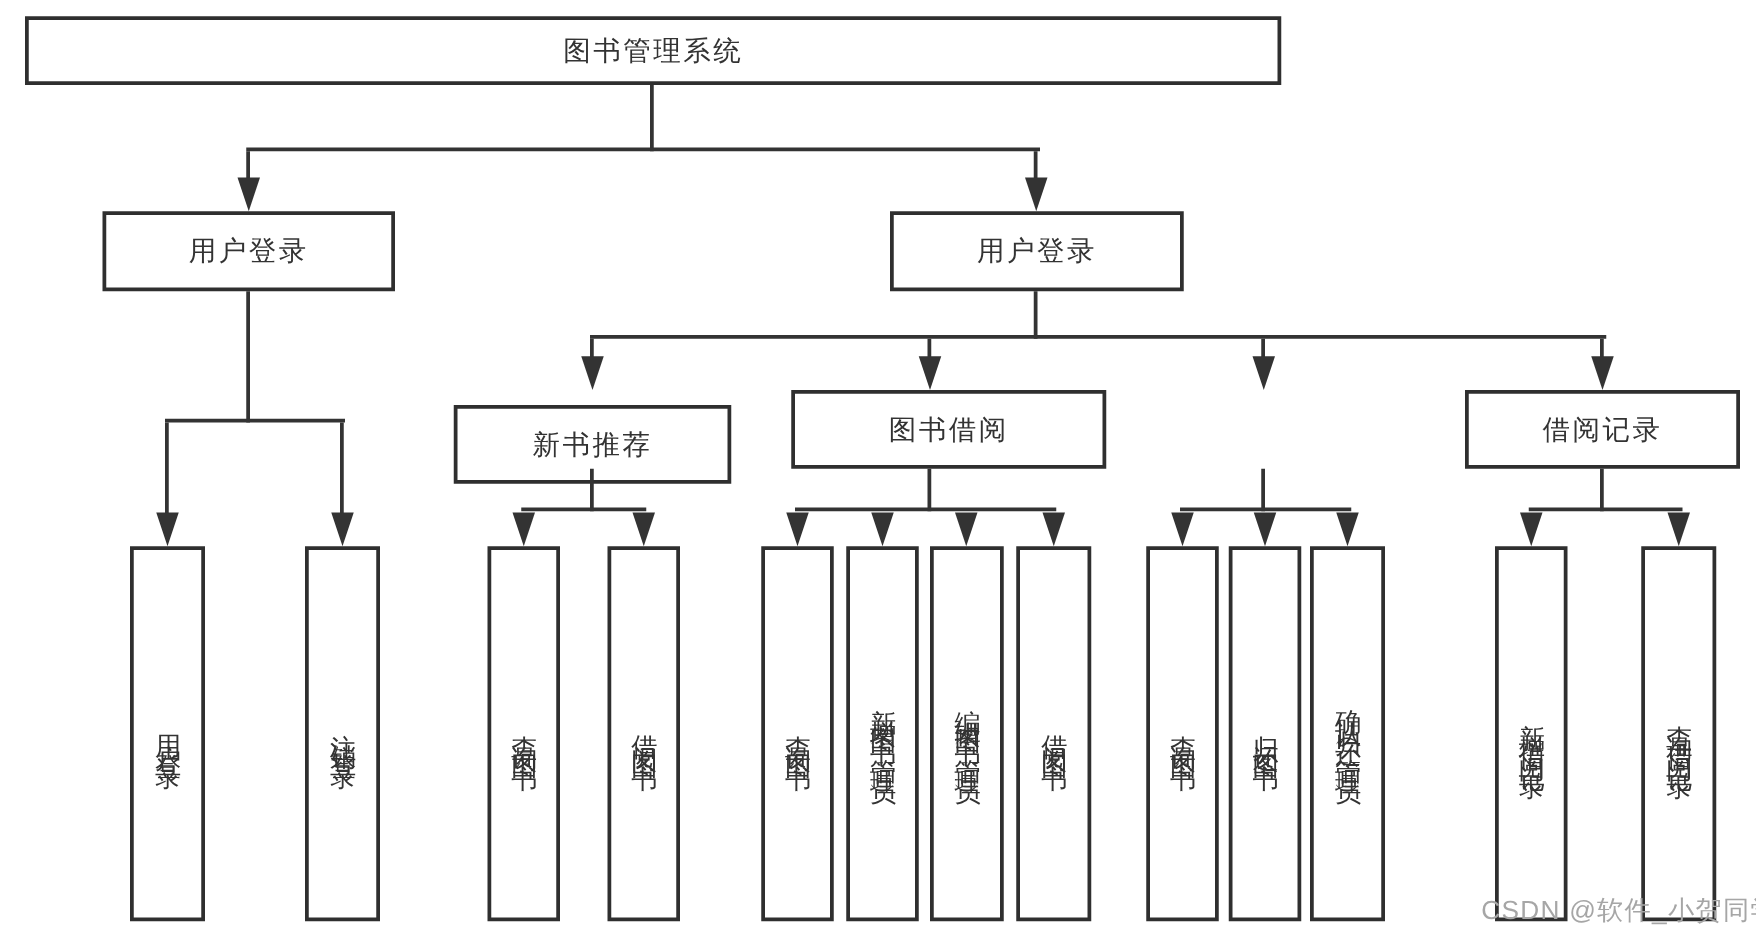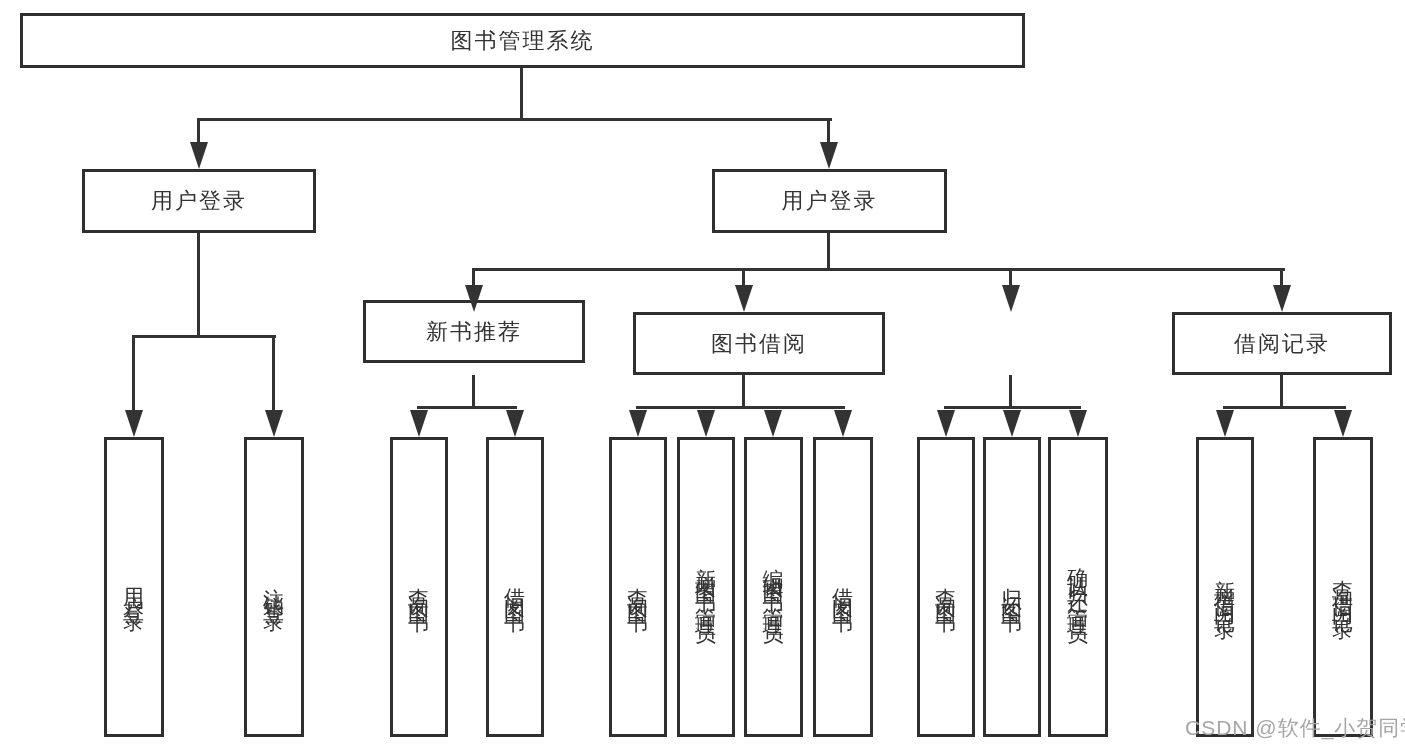--- a/index.html
+++ b/index.html
@@ -60,21 +60,21 @@
 </head>
 <body>
 
 <div id="stage">
 
   <div class="node h" style="left:20px;top:13px;width:1005px;height:55px">图书管理系统</div>
 
   <div class="node h" style="left:82px;top:169px;width:234px;height:64px">用户登录</div>
   <div class="node h" style="left:712px;top:169px;width:235px;height:64px">用户登录</div>
 
-  <div class="node h" style="left:363px;top:300px;width:222px;height:63px">新书推荐</div>
+  <div class="node h" style="left:363px;top:324px;width:222px;height:63px">新书推荐</div>
   <div class="node h" style="left:633px;top:312px;width:252px;height:63px">图书借阅</div>
   <div class="node h" style="left:1172px;top:312px;width:220px;height:63px">借阅记录</div>
 
   <div class="node v" style="left:104px;top:437px;width:60px;height:300px">
     <span class="vtext">用户登录</span>
   </div>
   <div class="node v" style="left:244px;top:437px;width:60px;height:300px">
     <span class="vtext">注销登录</span>
   </div>
 

